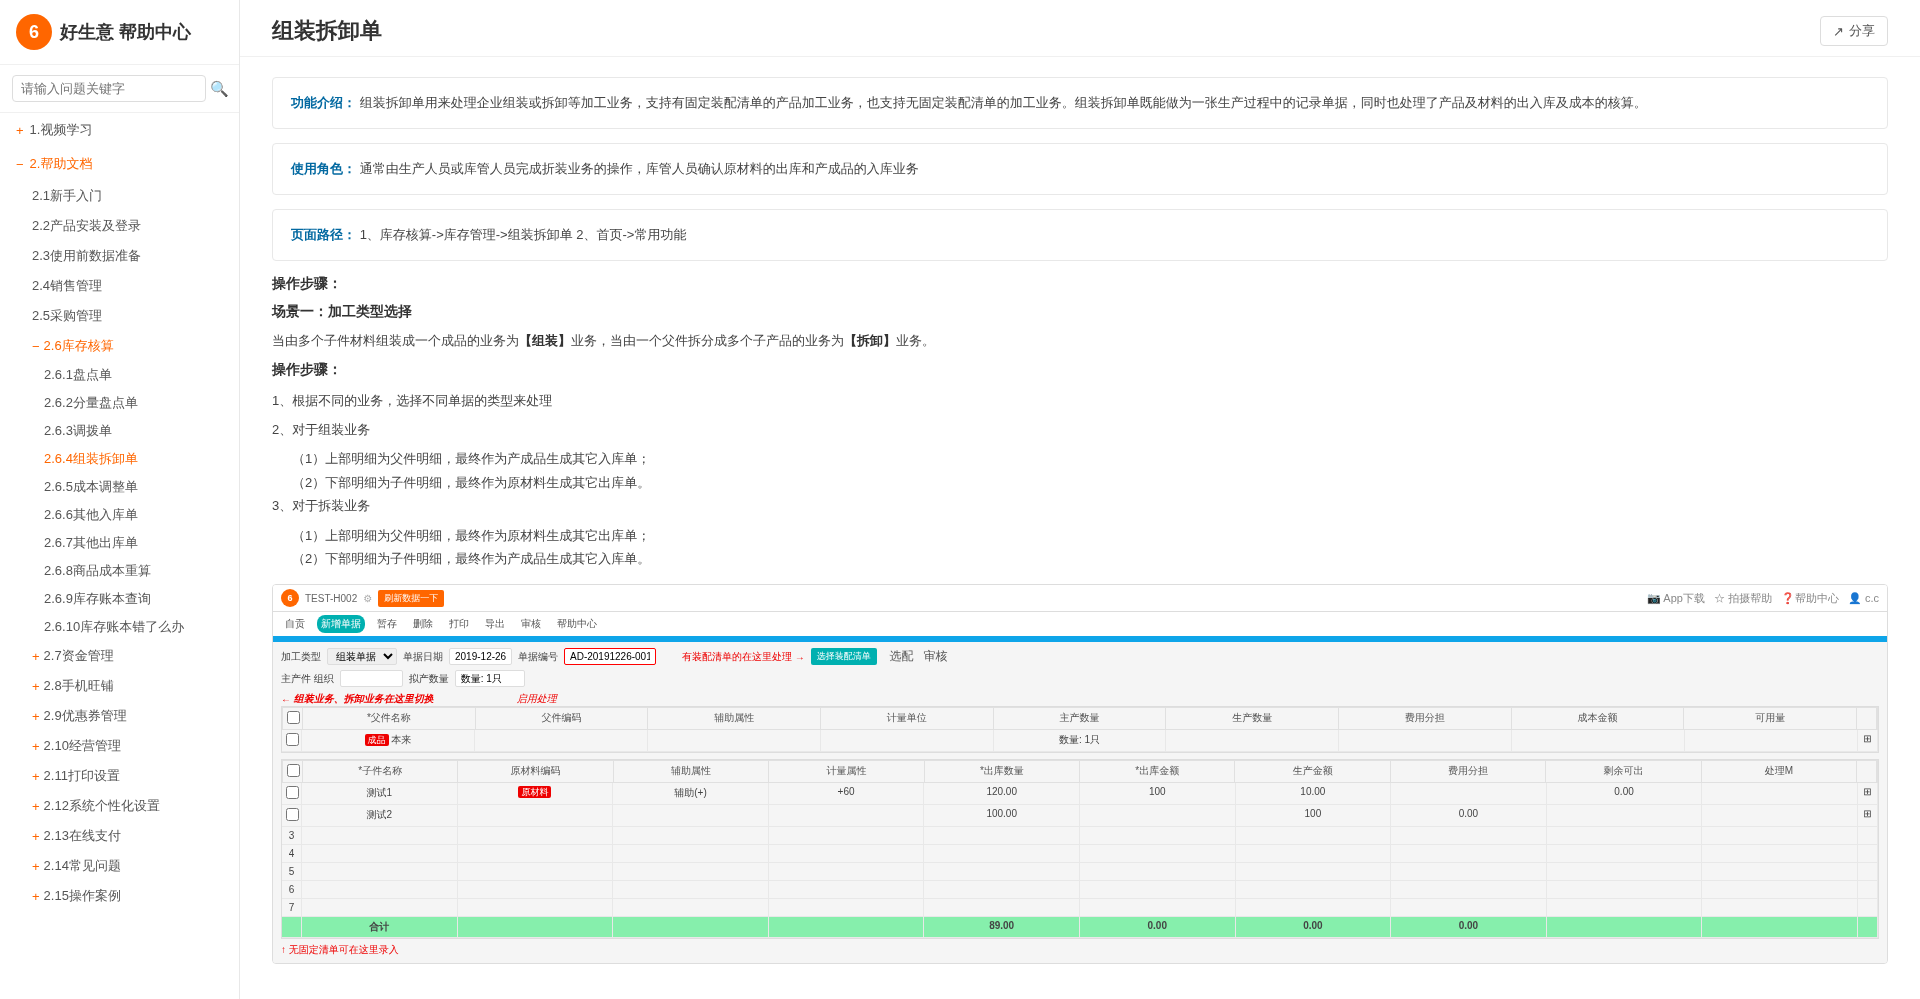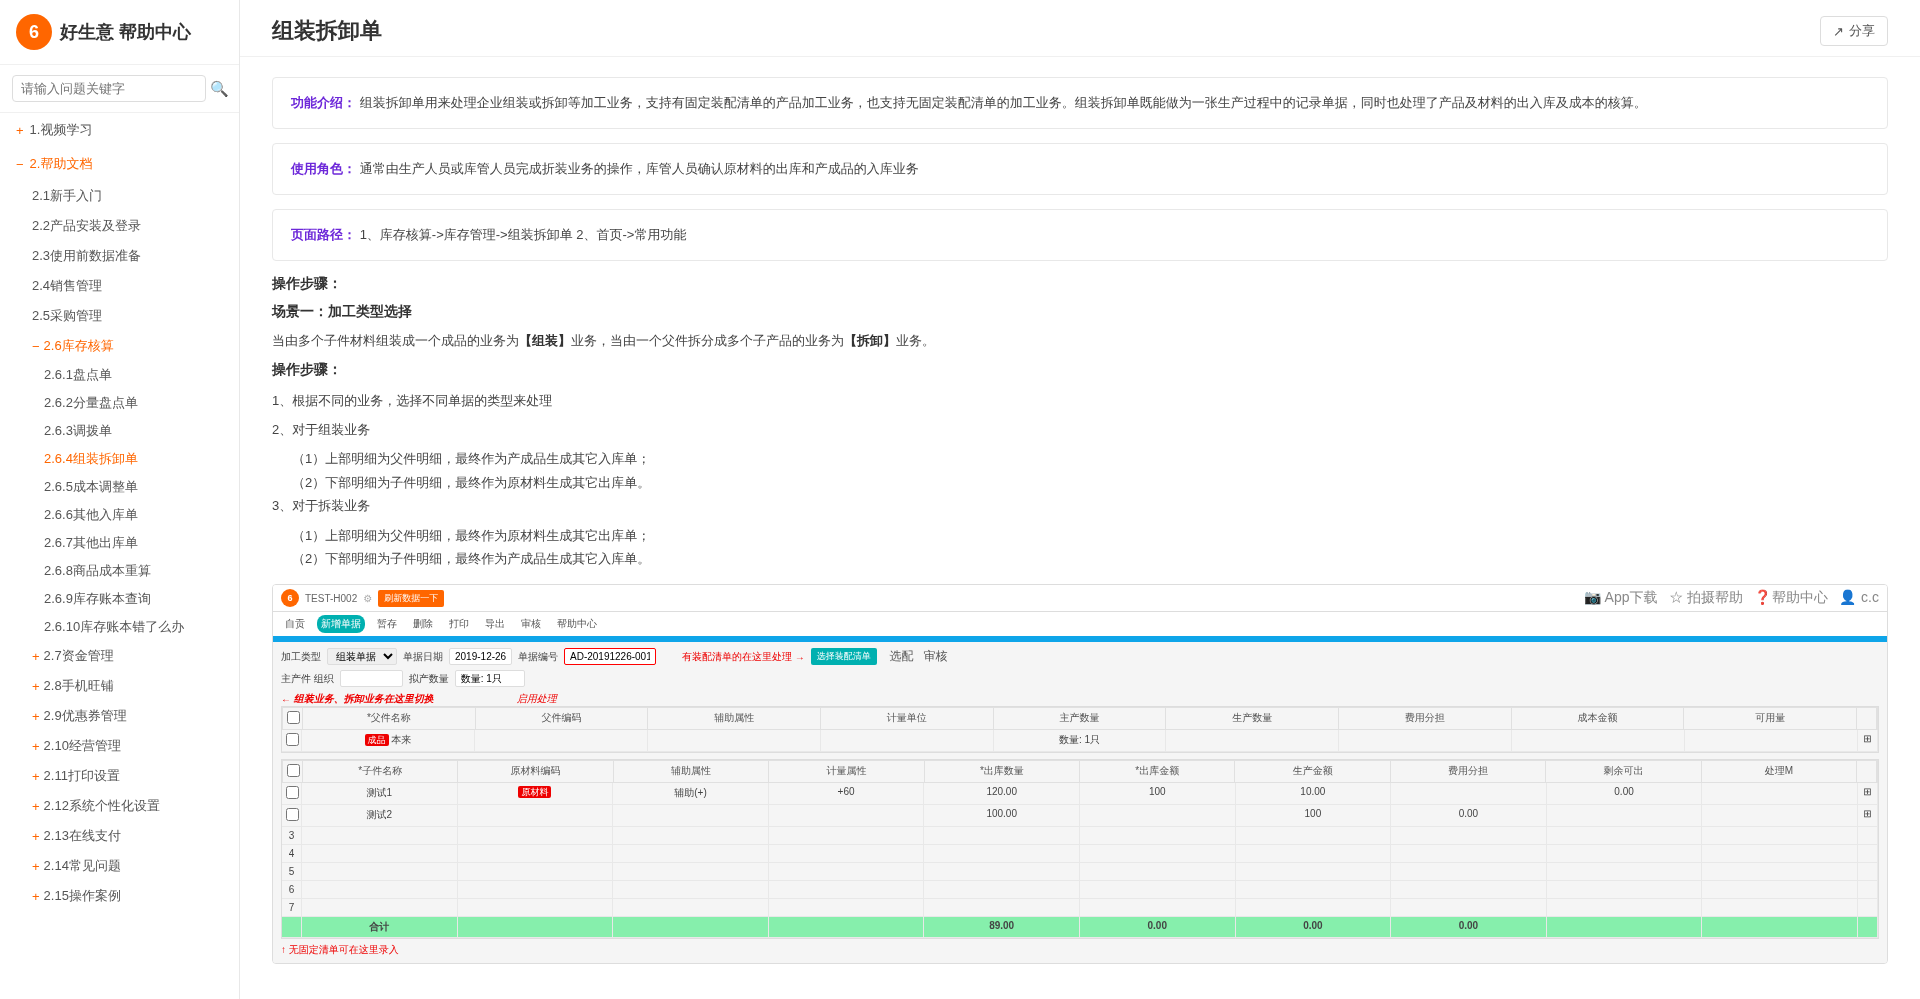--- a/index.html
+++ b/index.html
@@ -135,21 +135,21 @@
       border-radius: 4px;
       padding: 14px 18px;
       margin-bottom: 14px;
       font-size: 13px;
       line-height: 1.7;
       color: #444;
     }
 
     .section-label {
       font-weight: bold;
-      color: #6d28d9;
+      color: #0369a1;
     }
 
     .ops-title {
       font-weight: bold;
       font-size: 14px;
       margin-bottom: 10px;
       color: #333;
     }
     .scene-title {
       font-weight: bold;
@@ -398,21 +398,21 @@
     </div>
 
     <div class="screenshot-container">
       <div class="mock-browser">
 
         <div class="mock-topbar">
           <div class="mock-topbar-logo">6</div>
           <span class="mock-url">TEST-H002</span>
           <span style="font-size:10px;color:#aaa;">⚙</span>
           <button class="mock-btn-orange">刷新数据一下</button>
-          <span style="margin-left:auto; font-size:14px; color:#888;">📷 App下载 &nbsp; ☆ 拍摄帮助 &nbsp; ❓帮助中心 &nbsp; 👤 c.c</span>
+          <span style="margin-left:auto; font-size:11px; color:#888;">📷 App下载 &nbsp; ☆ 拍摄帮助 &nbsp; ❓帮助中心 &nbsp; 👤 c.c</span>
         </div>
 
         <div class="mock-nav">
           <span class="mock-nav-item">自贡</span>
           <span class="mock-nav-item active">新增单据</span>
           <span class="mock-nav-item">暂存</span>
           <span class="mock-nav-item">删除</span>
           <span class="mock-nav-item">打印</span>
           <span class="mock-nav-item">导出</span>
           <span class="mock-nav-item">审核</span>

